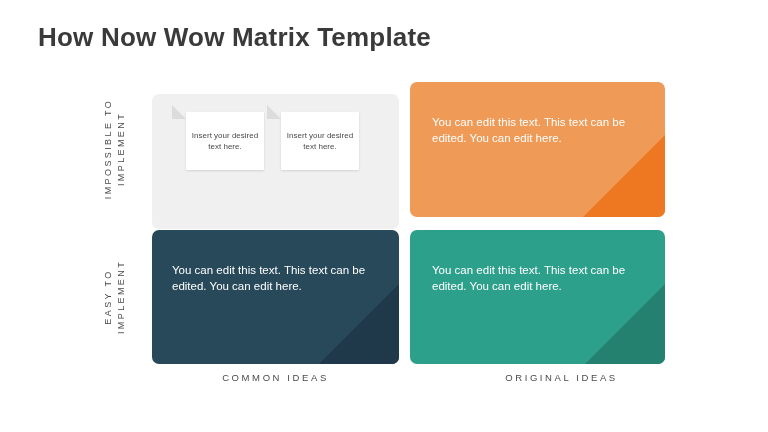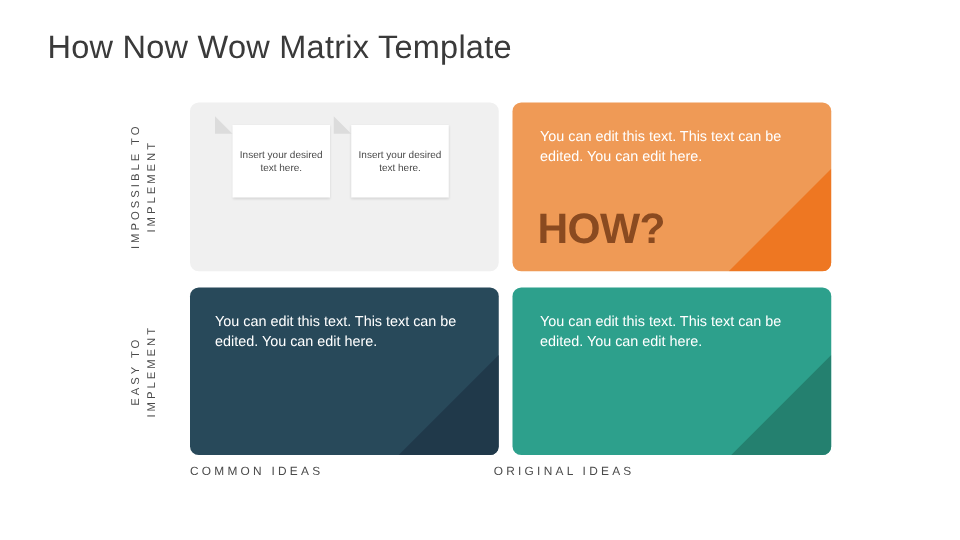--- a/index.html
+++ b/index.html
@@ -14,21 +14,21 @@
     overflow: hidden;
     position: relative;
   }
 
   
   #page-title {
     position: absolute;
     left: 38px;
     top: 22px;
     font-size: 26px;
-    font-weight: 400;
+    font-weight: 700;
     color: #3a3a3a;
     letter-spacing: 0.2px;
     white-space: nowrap;
   }
 
   
   #matrix {
     position: absolute;
     left: 0;
     top: 82px;
@@ -55,21 +55,21 @@
   }
   #axis-impossible { left: 92px; top: 0px; }
   #axis-easy       { left: 92px; top: 148px; }
 
   
   .quadrant {
     position: absolute;
     border-radius: 7px;
     overflow: hidden;
   }
-  .q-topleft  { left: 152px; top: 0px;   width: 247px; height: 135px; background: #f0f0f0; }
+  .q-topleft  { left: 152px; top: 12px;   width: 247px; height: 135px; background: #f0f0f0; }
   .q-topright { left: 410px; top: 0px;   width: 255px; height: 135px; background: #ef9a56; }
   .q-botleft  { left: 152px; top: 148px; width: 247px; height: 134px; background: #28495a; }
   .q-botright { left: 410px; top: 148px; width: 255px; height: 134px; background: #2da08c; }
 
   
   .wedge {
     position: absolute;
     right: 0;
     bottom: 0;
     width: 0;
@@ -87,21 +87,21 @@
     border-bottom-color: #20394a;
   }
   .wedge-wow {
     border-width: 0 0 80px 80px;
     border-bottom-color: #24806f;
   }
 
   .q-body {
     position: absolute;
     left: 20px;
-    top: 20px;
+    top: 32px;
     width: 200px;
     font-size: 11.5px;
     line-height: 16px;
     color: #ffffff;
     z-index: 2;
   }
   .q-botright .q-body, .q-topright .q-body { left: 22px; }
 
   .q-keyword {
     position: absolute;
@@ -147,23 +147,24 @@
     border-color: transparent transparent transparent #dcdcdc;
   }
 
   
   .axis-x {
     position: absolute;
     top: 372px;
     font-size: 9.5px;
     letter-spacing: 2.6px;
     color: #4a4a4a;
+    text-align: center;
   }
   #axis-common   { left: 152px; width: 247px; }
-  #axis-original { left: 395px; width: 255px; }
+  #axis-original { left: 434px; width: 255px; }
 </style>
 </head>
 <body>
 
 <div id="page-title">How Now Wow Matrix Template</div>
 
 <div id="matrix">
 
   <div class="axis-y" id="axis-impossible">
     <div class="axis-y-inner">
@@ -186,21 +187,20 @@
     </div>
     <div class="sticky" id="sticky-2">
       <span class="fold"></span>
       <div class="sticky-text">Insert your desired text here.</div>
     </div>
   </div>
 
   <div class="quadrant q-topright">
     <span class="wedge wedge-how"></span>
     <div class="q-body">You can edit this text. This text can be edited. You can edit here.</div>
-    <div class="q-keyword kw-how">HOW?</div>
   </div>
 
   <div class="quadrant q-botleft">
     <span class="wedge wedge-now"></span>
     <div class="q-body">You can edit this text. This text can be edited. You can edit here.</div>
   </div>
 
   <div class="quadrant q-botright">
     <span class="wedge wedge-wow"></span>
     <div class="q-body">You can edit this text. This text can be edited. You can edit here.</div>

